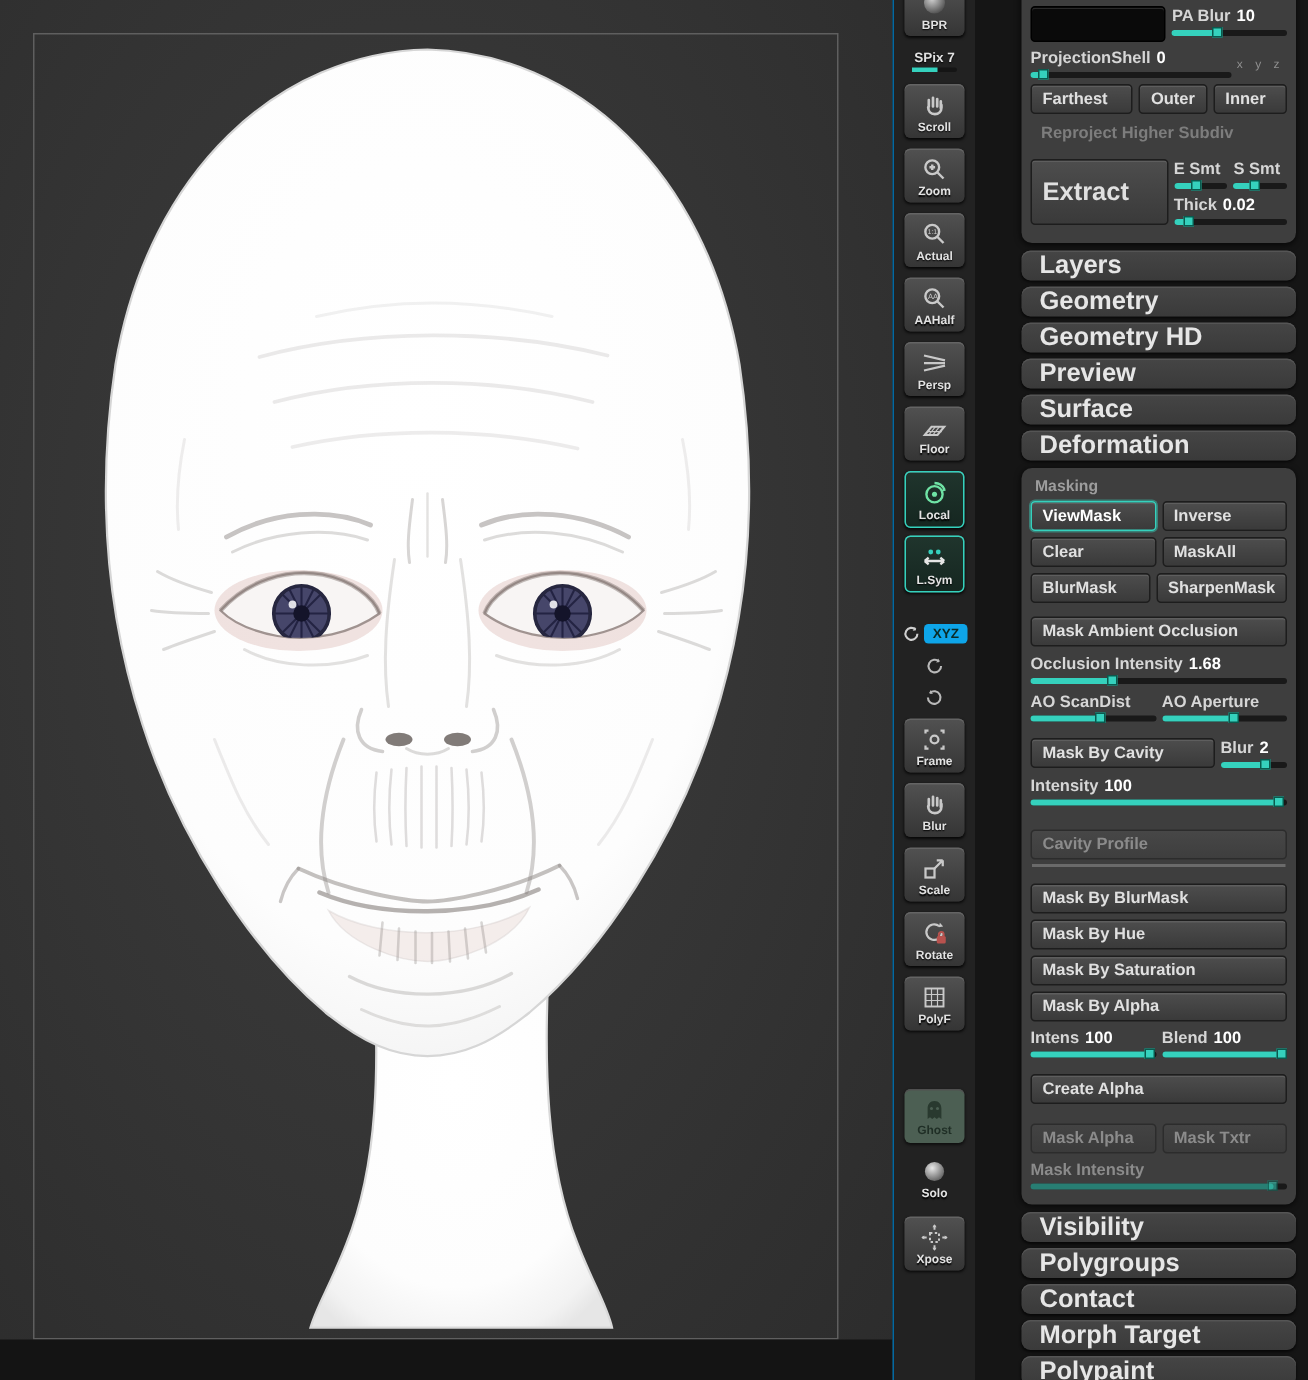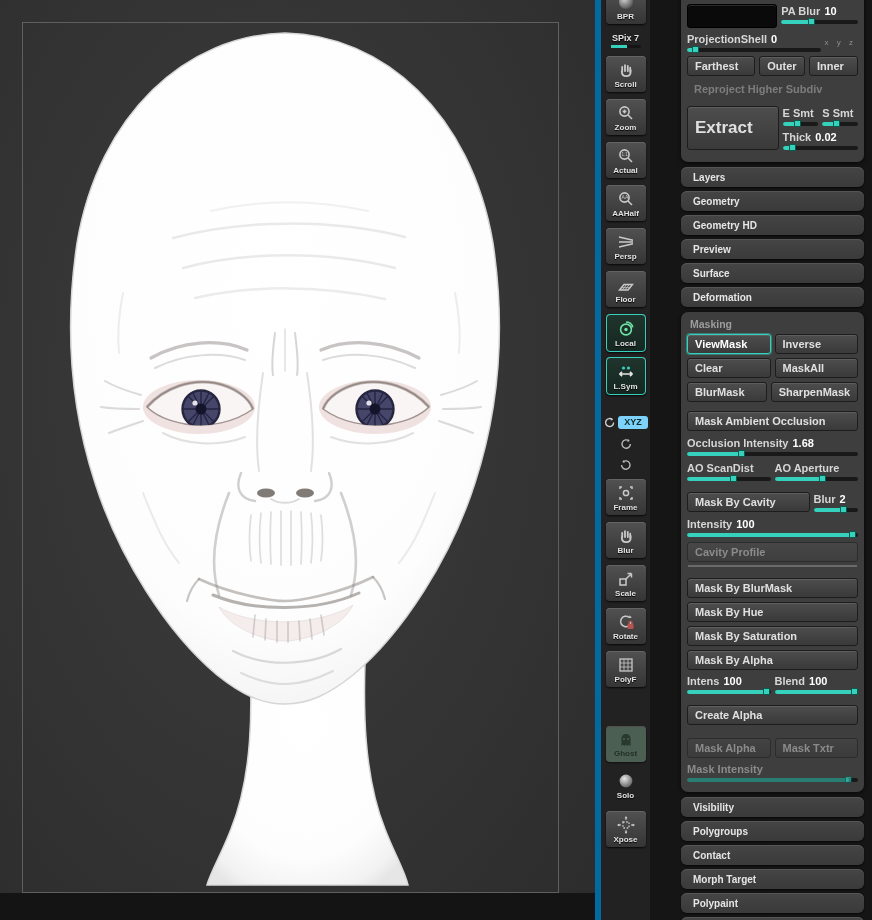--- a/index.html
+++ b/index.html
@@ -7,44 +7,44 @@
        font-family:"Liberation Sans",sans-serif;-webkit-user-select:none;user-select:none}
   
   .canvas{position:absolute;left:0;top:0;width:595px;height:920px;
           background:radial-gradient(ellipse at 45% 42%, #3d3d3d 0%, #343434 55%, #2c2c2c 100%)}
   .doc-frame{position:absolute;left:22px;top:22px;width:537px;height:871px;
              border:1px solid #5f5f5f;box-sizing:border-box;overflow:hidden}
   .canvas-bottom{position:absolute;left:0;top:893px;width:595px;height:27px;background:#141414}
   .head-svg{position:absolute;left:0;top:0}
   
   .shelf{position:absolute;left:595px;top:0;width:55px;height:920px;background:#222;
-         border-left:6px solid #0369a1;display:flex;flex-direction:column;align-items:center;box-sizing:border-box}
+         border-left:1px solid #0369a1;display:flex;flex-direction:column;align-items:center;box-sizing:border-box}
   .sbtn{width:40px;height:36px;flex:0 0 auto;border-radius:4px;margin-bottom:7px;
         background:linear-gradient(#515151,#353535);
         box-shadow:0 1px 2px rgba(0,0,0,.8), inset 0 1px 0 #646464;
         display:flex;flex-direction:column;align-items:center;justify-content:center;cursor:pointer}
   .slabel{font-size:8px;font-weight:bold;color:#e2e2e2;text-shadow:0 1px 1px #000;line-height:9px}
   .sicon{display:flex;align-items:center;justify-content:center}
   .sicon svg{display:block}
   .sbtn.flat{background:none;box-shadow:none}
   .sbtn.active{background:linear-gradient(#20352d,#152620);outline:1px solid #35d1bd;outline-offset:-1px}
   .sbtn.ghosted{background:#5f7a68;opacity:.7}
   .sbtn.ghosted .slabel{color:#1f3428;text-shadow:none}
   .mini-track{width:30px;height:3px;background:#151515;border-radius:2px;margin-top:2px;position:relative}
   .mini-fill{position:absolute;left:0;top:0;bottom:0;background:#35d1bd}
-  .xyz-pill{background:#7dd3fc;color:#0b2b26;font-size:9px;font-weight:bold;border-radius:3px;
+  .xyz-pill{background:#0ea5e9;color:#0b2b26;font-size:9px;font-weight:bold;border-radius:3px;
             padding:1px 6px;line-height:11px}
   
   .right{position:absolute;left:650px;top:0;width:222px;height:920px;background:#151515;box-sizing:border-box}
   .tray{position:absolute;left:31px;top:0;width:183px}
   .panel{background:#3e3e3e;border-radius:7px;margin:5px 0;padding:6px 6px 8px;
          box-shadow:0 1px 4px rgba(0,0,0,.7);box-sizing:border-box}
   .panel-title{font-size:10.5px;font-weight:bold;color:#9d9d9d;margin:0 0 4px 3px}
   .collapse{background:linear-gradient(#454545,#3a3a3a);border-radius:6px;margin:4px 0;height:20px;
-            display:flex;align-items:center;padding:0 12px;font-size:10px;font-weight:bold;color:#e6e6e6;
+            display:flex;align-items:center;padding:0 12px;font-size:17px;font-weight:bold;color:#e6e6e6;
             box-shadow:0 1px 2px rgba(0,0,0,.7), inset 0 1px 0 #555;cursor:pointer}
   .r2{display:flex;gap:4px;margin:4px 0;align-items:flex-start}
   .r2 > .zbtn{flex:1}
   .zbtn{background:linear-gradient(#4d4d4d,#3a3a3a);border:1px solid #1d1d1d;border-radius:3px;
         box-shadow:inset 0 1px 0 #5e5e5e;color:#e0e0e0;font-size:11px;font-weight:bold;
         padding:2px 7px;line-height:14px;white-space:nowrap;overflow:hidden;cursor:pointer;box-sizing:border-box}
   .zbtn.wide{width:100%}
   .zbtn.sel{border-color:#35d1bd;box-shadow:0 0 0 1px rgba(53,209,189,.45), inset 0 1px 0 #5e5e5e;color:#fff}
   .zbtn.dis{color:#8b8b8b;background:linear-gradient(#434343,#3b3b3b);border-color:#2c2c2c;box-shadow:none;cursor:default}
   .hsl{flex:1;min-width:0;cursor:pointer}
@@ -558,21 +558,21 @@
     <div class="hsl" style="margin:5px 0">
       <div class="sl-text">
             <span>Intensity</span>
             <b>100</b>
           </div>
       <div class="sl-track">
             <div class="sl-fill" style="width:97%"></div>
             <div class="sl-handle" style="left:97%"></div>
           </div>
     </div>
-    <div style="margin:5px 0 2px">
+    <div style="margin:16px 0 2px">
       <div class="cavity-bar">Cavity Profile</div>
       <div class="cavity-line"></div>
     </div>
     <div class="zbtn wide mt10">Mask By BlurMask</div>
     <div class="zbtn wide" style="margin-top:4px">Mask By Hue</div>
     <div class="zbtn wide" style="margin-top:4px">Mask By Saturation</div>
     <div class="zbtn wide" style="margin-top:4px">Mask By Alpha</div>
     <div class="r2">
       <div class="hsl">
         <div class="sl-text">

